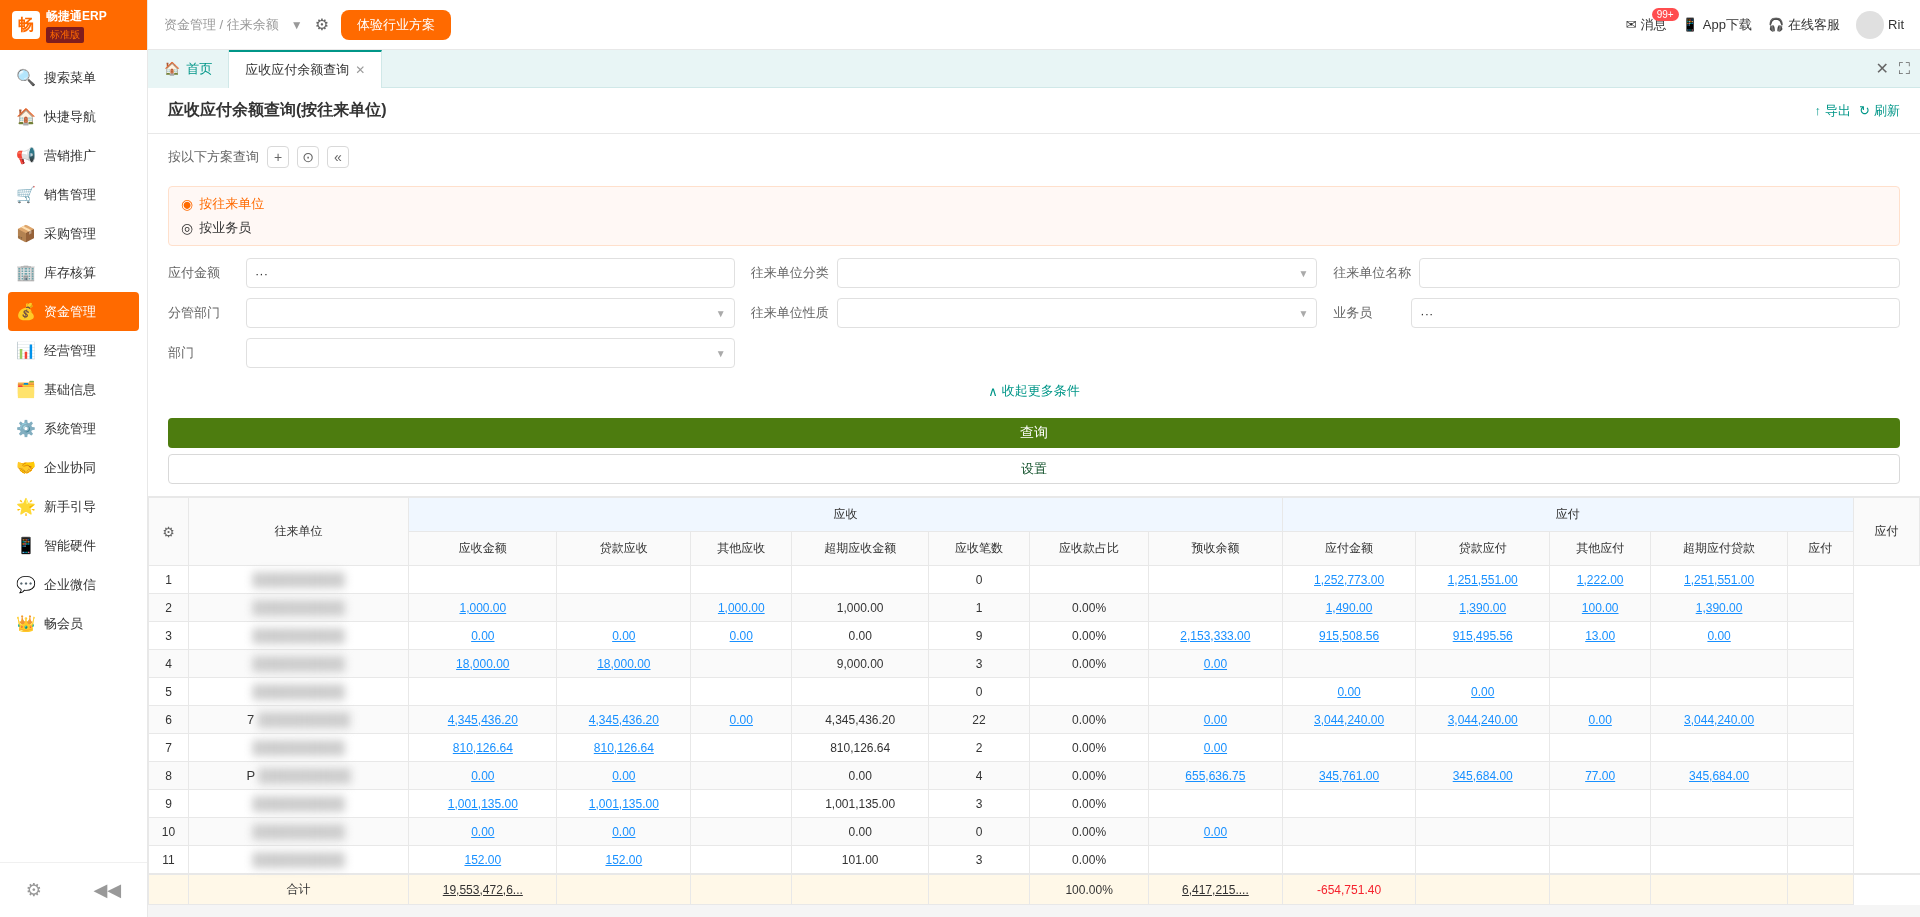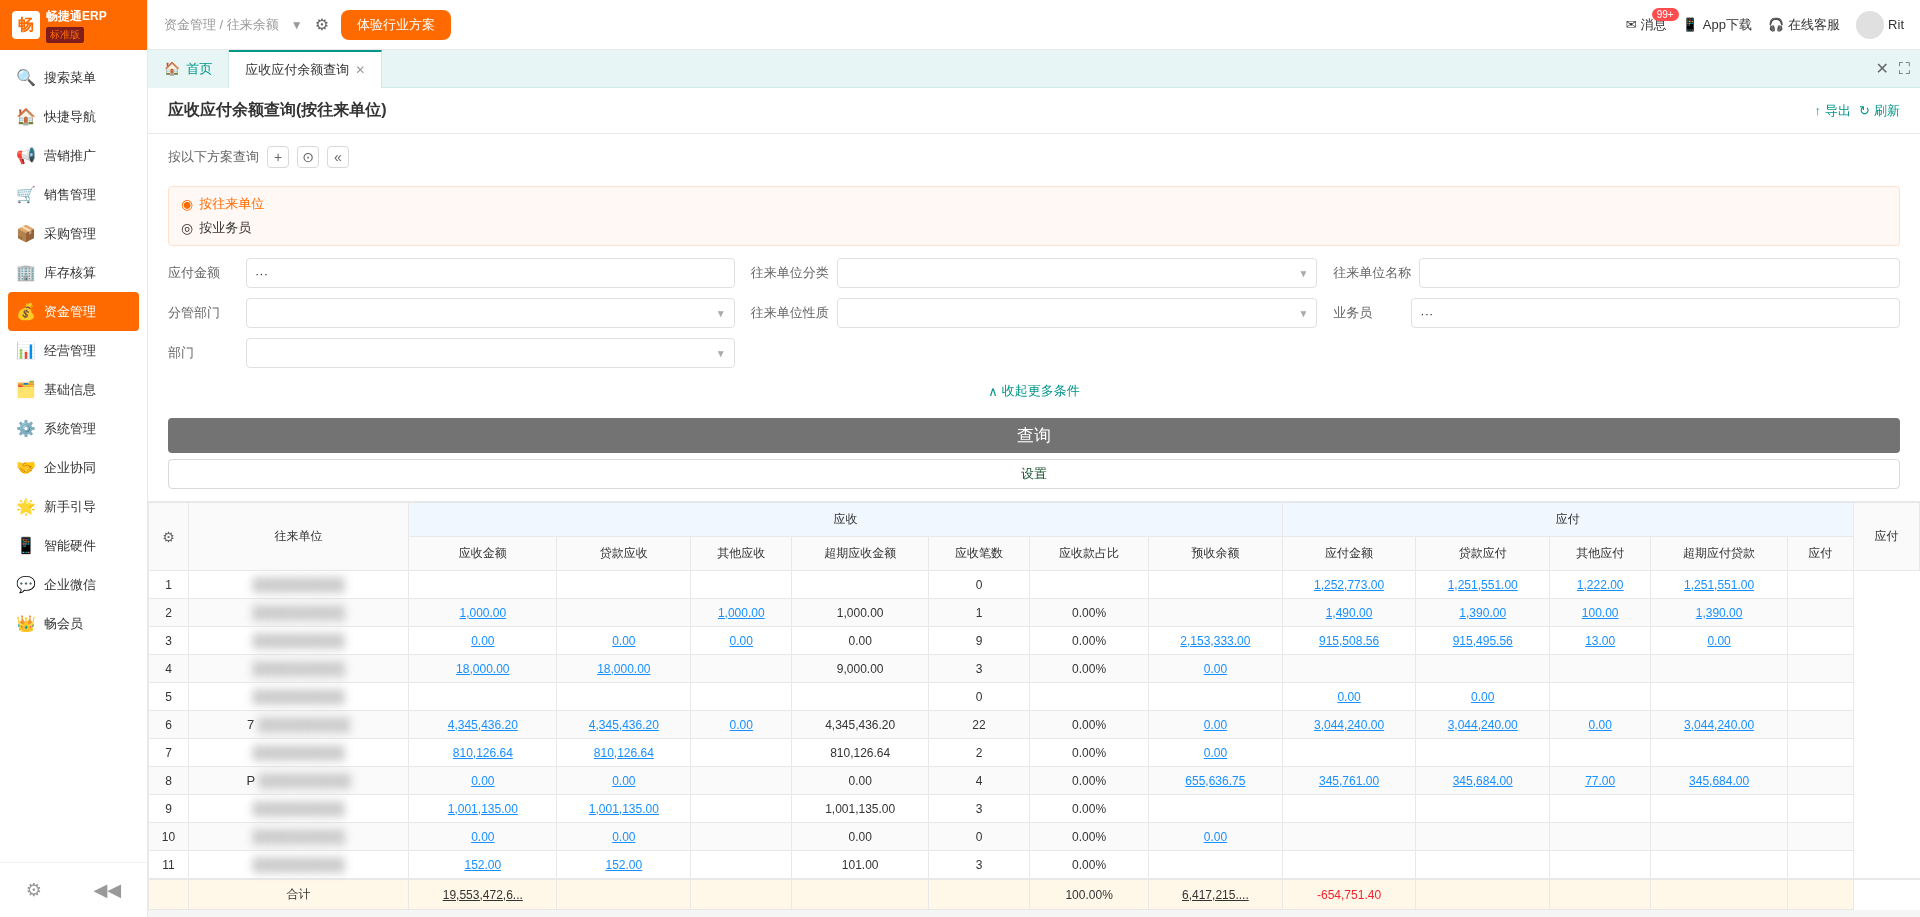--- a/index.html
+++ b/index.html
@@ -126,22 +126,22 @@
     .filter-input-arrow { color: #aaa; font-size: 10px; }
 
     .filter-collapse {
       display: flex; justify-content: center; padding: 6px 0;
     }
     .filter-collapse-btn {
       color: #009688; cursor: pointer; font-size: 13px;
       display: flex; align-items: center; gap: 4px; background: none; border: none;
     }
     .query-btn {
-      background: #737373; color: #fff; border: none; border-radius: 4px;
-      padding: 6px 24px; cursor: pointer; font-size: 17px;
+      background: #4d7c0f; color: #fff; border: none; border-radius: 4px;
+      padding: 6px 24px; cursor: pointer; font-size: 14px;
     }
     .settings-btn {
       background: #fff; color: #14532d; border: 1px solid #d9d9d9; border-radius: 4px;
       padding: 5px 20px; cursor: pointer; font-size: 13px;
     }
 
     
     .table-area { margin: 0; background: #fff; }
     .table-container { overflow: auto; }
     table { width: 100%; border-collapse: collapse; }

